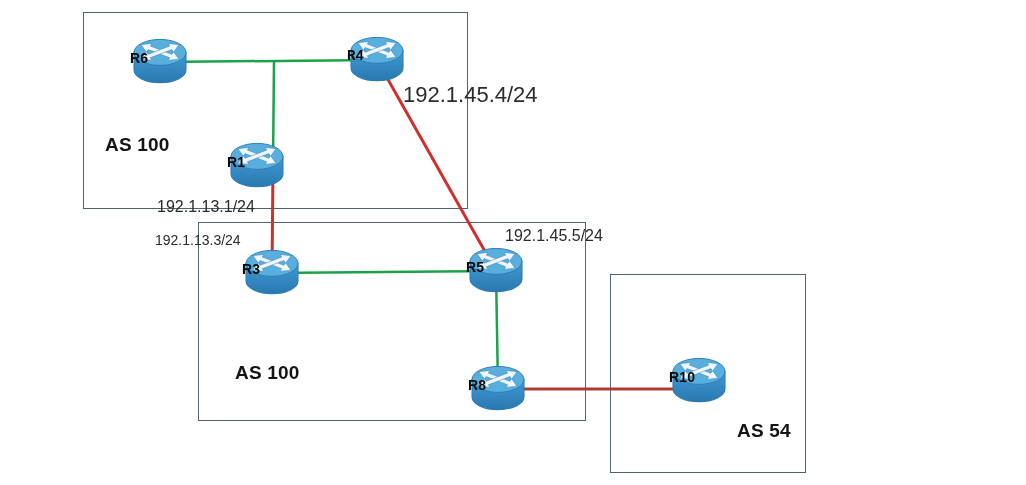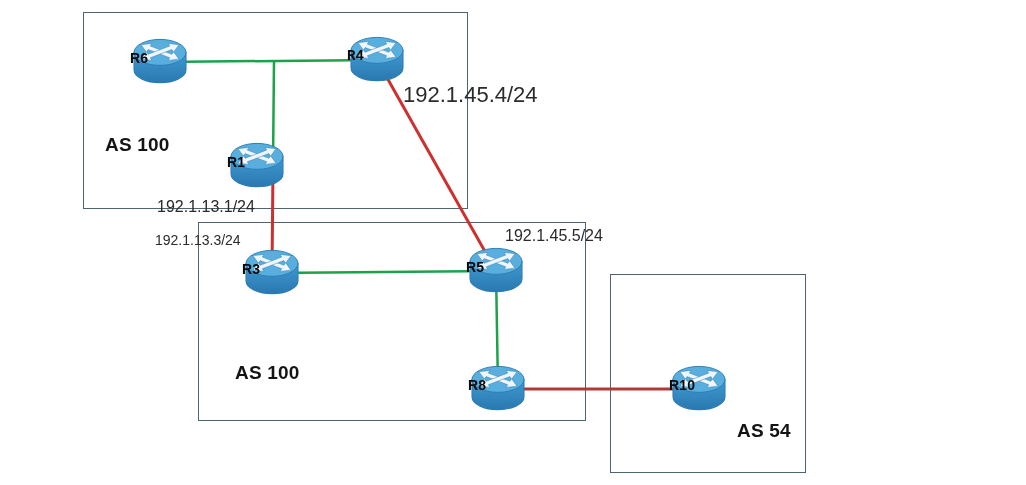--- a/index.html
+++ b/index.html
@@ -96,21 +96,21 @@
           <use href="#rsym"></use>
         </svg>
         <span class="rlabel">R5</span>
       </div>
       <div class="router" style="left:468px;top:364px;">
         <svg viewBox="0 0 60 52">
           <use href="#rsym"></use>
         </svg>
         <span class="rlabel">R8</span>
       </div>
-      <div class="router" style="left:669px;top:364px;">
+      <div class="router" style="left:669px;top:356px;">
         <svg viewBox="0 0 60 52">
           <use href="#rsym"></use>
         </svg>
         <span class="rlabel">R10</span>
       </div>
     </div>
   <div id="labels-layer">
       <div class="ip-label" style="left:403px;top:82px;font-size:22px;">192.1.45.4/24</div>
       <div class="ip-label" style="left:157px;top:190px;font-size:16px;margin-top:8px;">192.1.13.1/24</div>
       <div class="ip-label" style="left:155px;top:232px;font-size:14px;">192.1.13.3/24</div>

